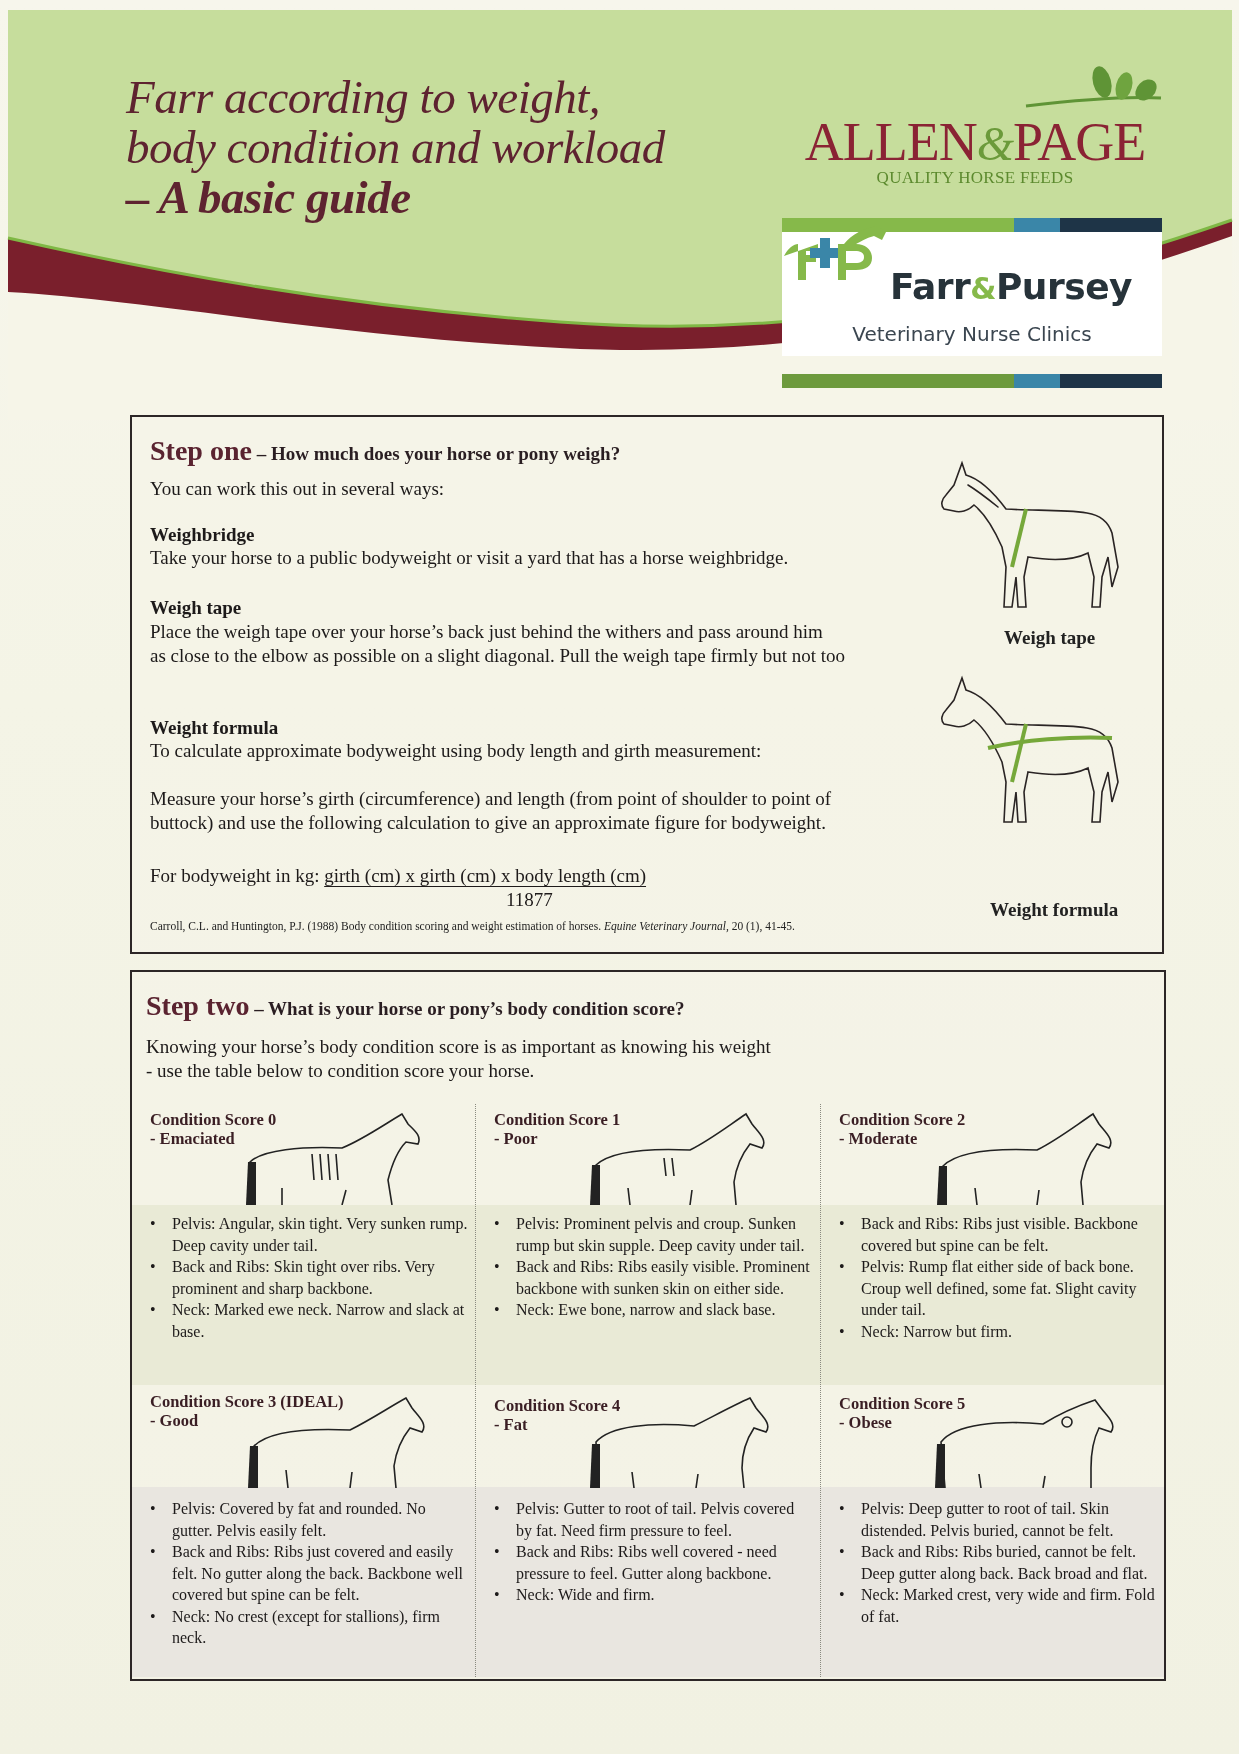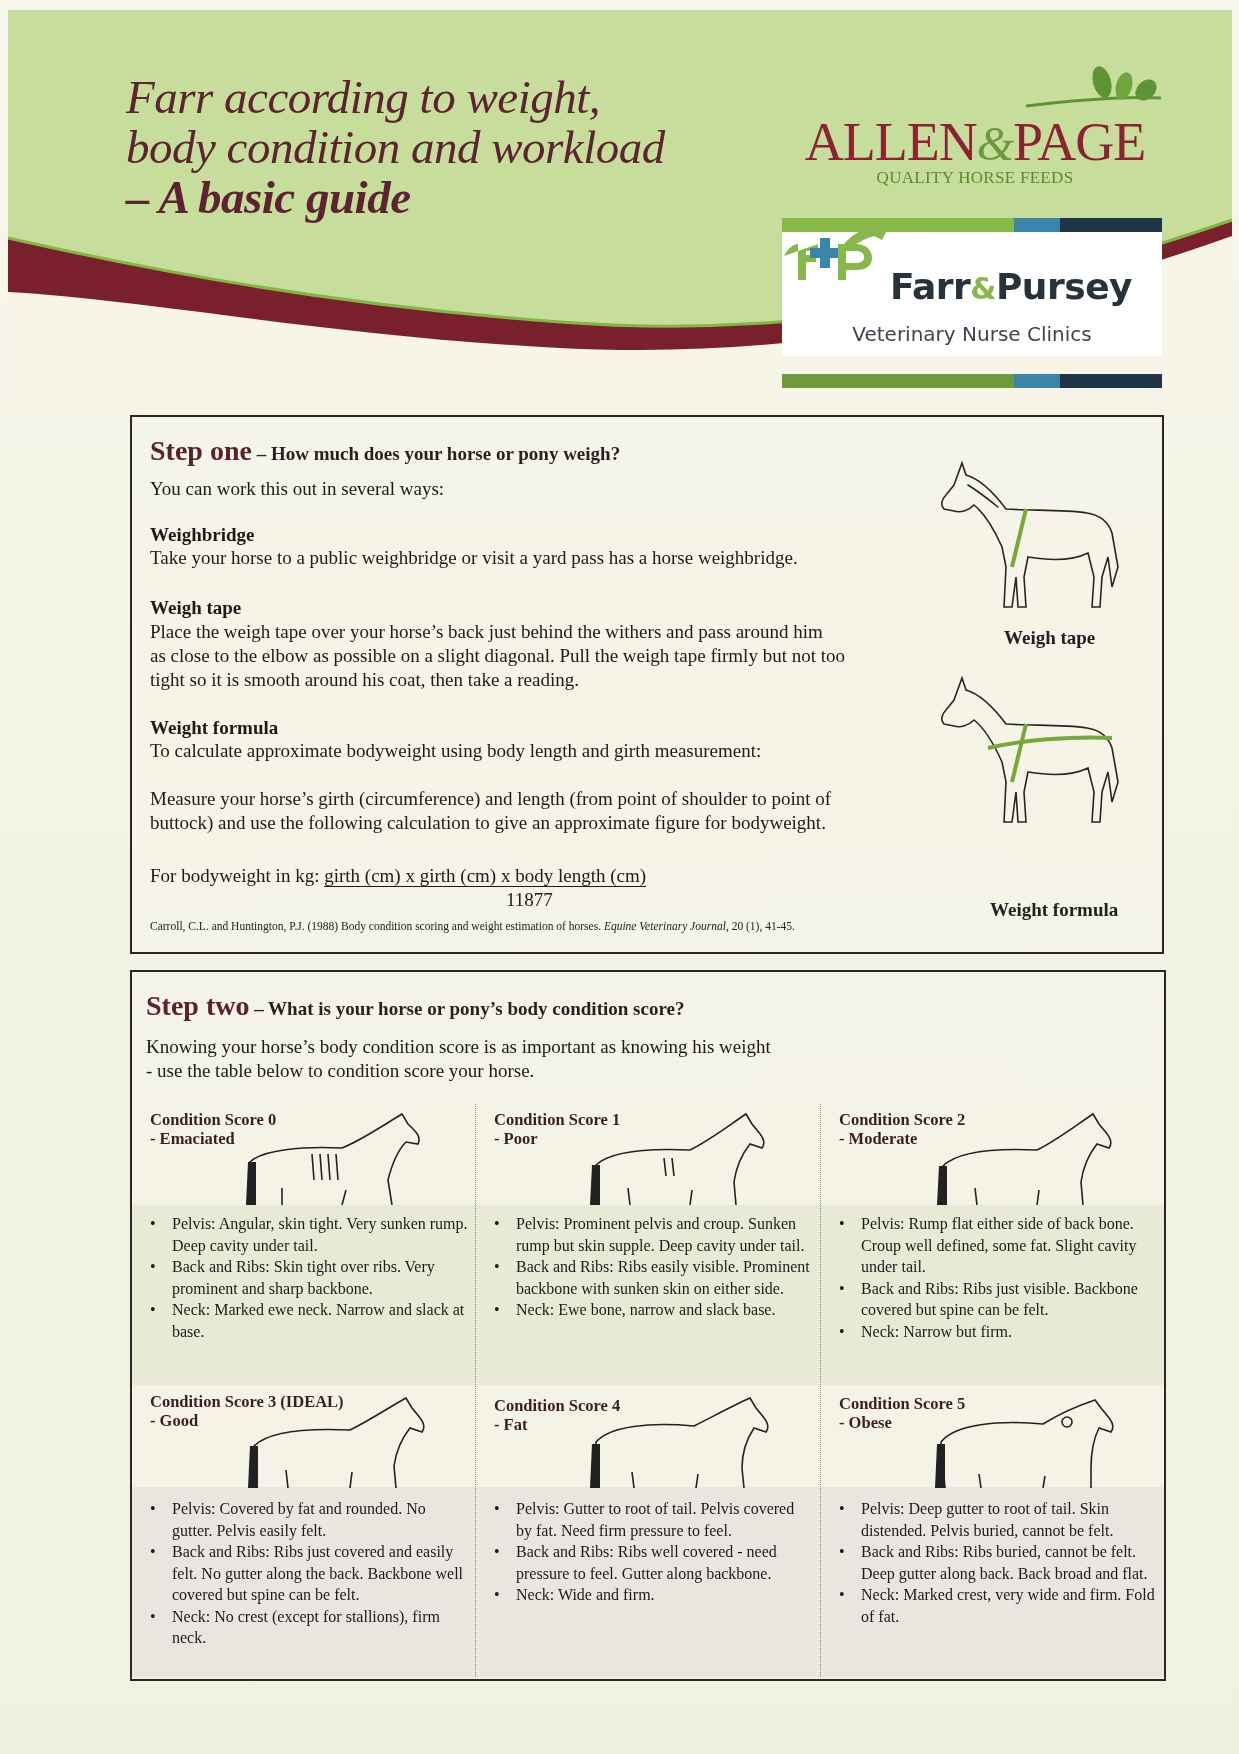--- a/index.html
+++ b/index.html
@@ -99,26 +99,25 @@
         <div class="d"></div>
       </div>
   </div>
 </div>
 
 <div class="box step1">
   <div class="step-head" style="top:18px"><span class="big">Step one</span><span class="small"> – How much does your horse or pony weigh?</span></div>
   <div class="p" style="top:60px">You can work this out in several ways:</div>
 
   <div class="h" style="top:107px">Weighbridge</div>
-  <div class="p" style="top:129px">Take your horse to a public weighbridge or visit a yard pass has a horse weighbridge.</div>
+  <div class="p" style="top:129px">Take your horse to a public bodyweight or visit a yard that has a horse weighbridge.</div>
 
   <div class="h" style="top:180px">Weigh tape</div>
   <div class="p" style="top:203px">Place the weigh tape over your horse’s back just behind the withers and pass around him</div>
   <div class="p" style="top:227px">as close to the elbow as possible on a slight diagonal. Pull the weigh tape firmly but not too</div>
-  <div class="p" style="top:251px">tight so it is smooth around his coat, then take a reading.</div>
 
   <div class="h" style="top:300px">Weight formula</div>
   <div class="p" style="top:322px">To calculate approximate bodyweight using body length and girth measurement:</div>
   <div class="p" style="top:370px">Measure your horse’s girth (circumference) and length (from point of shoulder to point of</div>
   <div class="p" style="top:394px">buttock) and use the following calculation to give an approximate figure for bodyweight.</div>
 
   <div class="frac">
     <span>For bodyweight in kg: </span><span class="num">girth (cm) x girth (cm) x body length (cm)</span>
     <span class="den">11877</span>
   </div>
@@ -197,22 +196,22 @@
         <div>Condition Score 2</div>
         <div>- Moderate</div>
       </div>
     <svg class="pic" style="left:110px;top:0" width="200" height="95" viewBox="0 0 200 95">
       <g fill="none" stroke="#222" stroke-width="1.6">
           <path d="M12 95 L12 56 C26 42 62 38 106 40 C126 30 144 16 162 4 L168 14 C174 22 184 30 178 38 L166 34 C158 44 152 58 150 72 L152 95 M46 95 L44 78 M106 95 L108 80"></path>
         </g>
         <path d="M8 56 L16 56 L16 95 L6 95 Z" fill="#222"></path>
     </svg>
     <ul style="top:95px;width:297px">
+      <li>Back and Ribs: Ribs just visible. Backbone covered but spine can be felt.</li>
       <li>Pelvis: Rump flat either side of back bone. Croup well defined, some fat. Slight cavity under tail.</li>
-      <li>Back and Ribs: Ribs just visible. Backbone covered but spine can be felt.</li>
       <li>Neck: Narrow but firm.</li>
     </ul>
   </div>
 
   <div class="cell" style="left:0;top:420px">
     <div class="ch">
         <div>Condition Score 3 (IDEAL)</div>
         <div>- Good</div>
       </div>
     <svg class="pic" style="left:110px;top:4px" width="200" height="92" viewBox="0 0 200 92">

